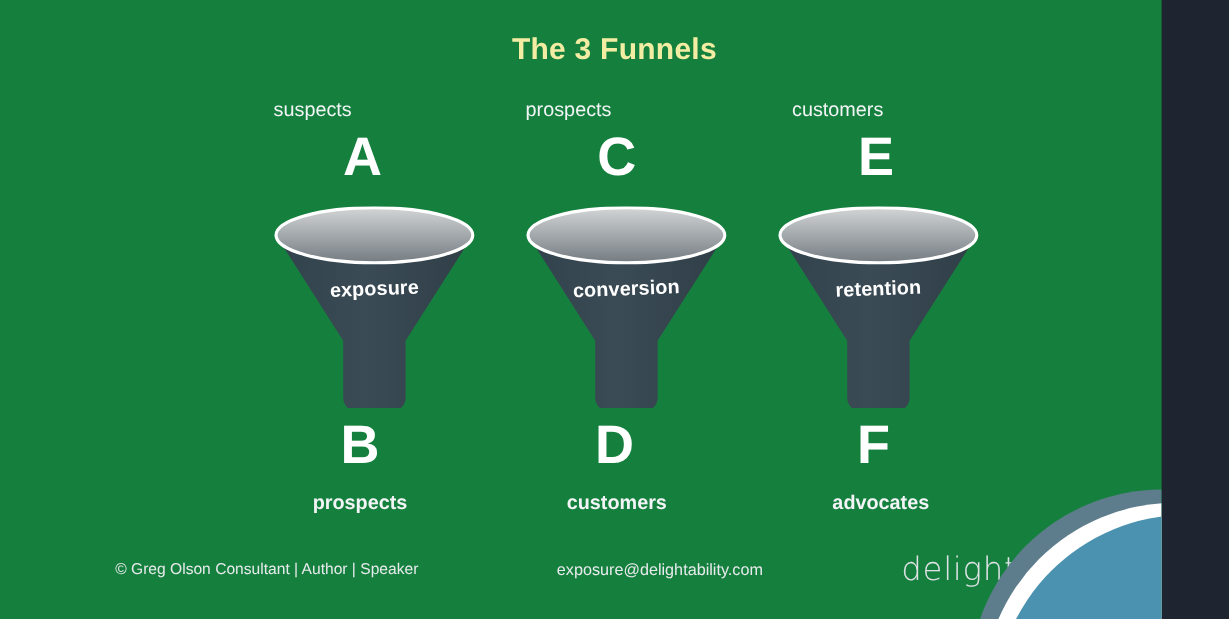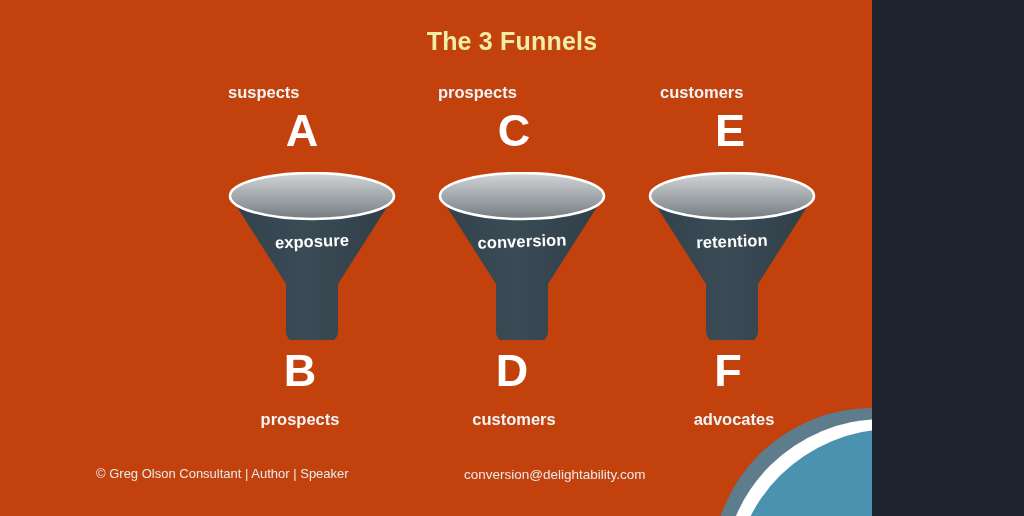--- a/index.html
+++ b/index.html
@@ -5,23 +5,23 @@
   html, body {
     margin: 0;
     padding: 0;
     background: #1e2430;
   }
   body {
     font-family: "Liberation Sans", sans-serif;
   }
   #slide {
     position: relative;
-    width: 872px;
+    width: 968px;
     height: 516px;
-    background: #c2410c;
+    background: #15803d;
     overflow: hidden;
   }
 
   
   .corner-wrap {
     position: absolute;
     right: 0;
     bottom: 0;
     width: 190px;
     height: 150px;
@@ -78,21 +78,21 @@
   }
   .col-1 { left: 180px; }
   .col-2 { left: 390px; }
   .col-3 { left: 600px; }
 
   .top-label {
     position: absolute;
     top: 3px;
     left: 48px;
     font-size: 16.5px;
-    font-weight: bold;
+    font-weight: normal;
     color: #f2f4f6;
     white-space: nowrap;
   }
   .col-2 .top-label { left: 48px; }
   .col-3 .top-label { left: 60px; }
 
   .big-letter {
     position: absolute;
     top: 28px;
     left: 0;
@@ -275,21 +275,21 @@
         <ellipse cx="88" cy="24" rx="82" ry="23" fill="url(#ellipseGrad3)" stroke="#ffffff" stroke-width="2.6"></ellipse>
       </svg>
       <div class="funnel-label">retention</div>
     </div>
 
     <div class="big-letter-bottom">F</div>
     <div class="bottom-label">advocates</div>
   </div>
 
   <div class="footer-copy">©  Greg Olson  Consultant | Author | Speaker</div>
-  <div class="footer-email">conversion@delightability.com</div>
+  <div class="footer-email">exposure@delightability.com</div>
   <div class="footer-logo">delightability</div>
 
   <div class="corner-wrap">
     <div class="corner-outer"></div>
     <div class="corner-white"></div>
     <div class="corner-inner"></div>
   </div>
 
 </div>
 

